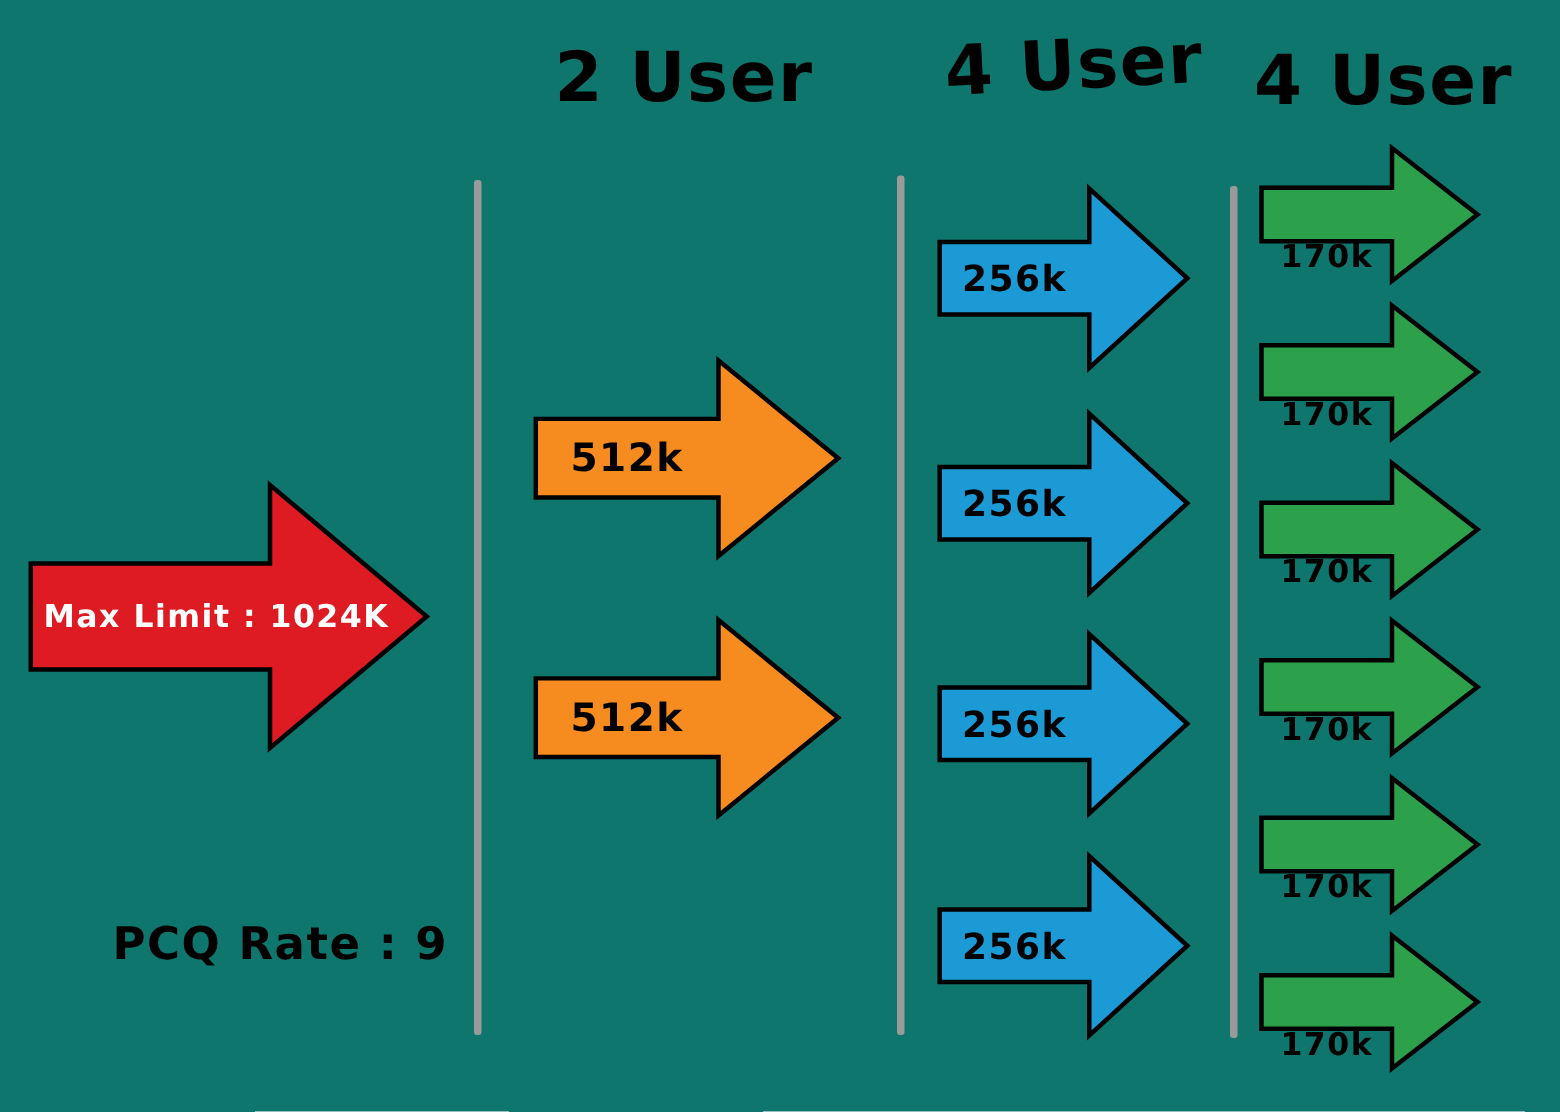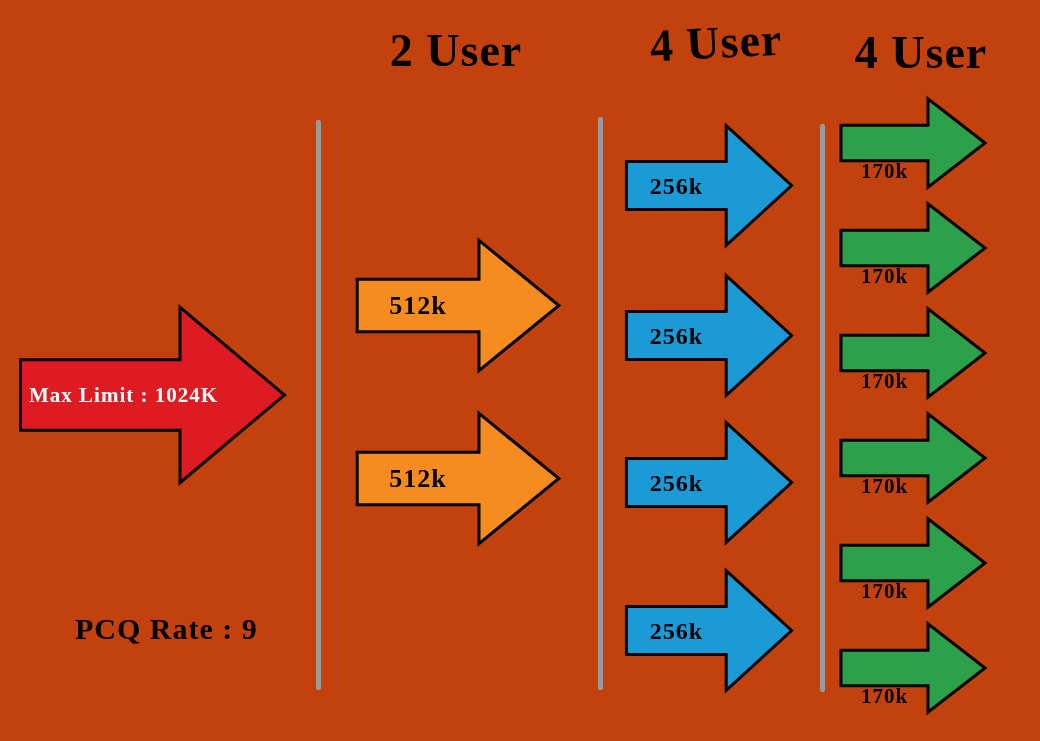--- a/index.html
+++ b/index.html
@@ -5,23 +5,22 @@
   html, body {
     margin: 0;
     padding: 0;
     background: #ffffff;
     font-family: "DejaVu Sans", "Liberation Sans", sans-serif;
   }
   .canvas {
     position: relative;
     width: 1040px;
     height: 741px;
-    background: #c2410c;
+    background: #0f766e;
     overflow: hidden;
-    font-family: Liberation Serif, serif;
   }
   .col-header {
     position: absolute;
     font-size: 46px;
     font-weight: 800;
     color: #000000;
     text-align: center;
     letter-spacing: 1px;
     white-space: nowrap;
   }
@@ -88,21 +87,21 @@
 <div class="canvas">
 
   <div class="col-header h2u">2 User</div>
   <div class="col-header h4u">4 User</div>
   <div class="col-header h6u">4 User</div>
 
   <div class="vline vl1" style="background:#9a9a9a;"></div>
   <div class="vline vl2" style="background:#9a9a9a;"></div>
   <div class="vline vl3" style="background:#9a9a9a;"></div>
 
-  <div class="arrow source-arrow" style="left:15px; top:296px; width:275px; height:198px;">
+  <div class="arrow source-arrow" style="left:15px; top:312px; width:275px; height:198px;">
     <svg viewBox="0 0 200 140" preserveAspectRatio="none">
       <polygon points="4,45 120,45 120,8 196,70 120,132 120,95 4,95" stroke="#000000" stroke-width="3" vector-effect="non-scaling-stroke" fill="#de1b22"></polygon>
     </svg>
     <span class="arrow-label">Max Limit : 1024K</span>
   </div>
 
   <div class="arrow" style="left:353px; top:232px; width:210px; height:147px;">
     <svg viewBox="0 0 200 140" preserveAspectRatio="none">
       <polygon points="4,45 120,45 120,8 196,70 120,132 120,95 4,95" stroke="#000000" stroke-width="3" vector-effect="non-scaling-stroke" fill="#f68b1f"></polygon>
     </svg>

